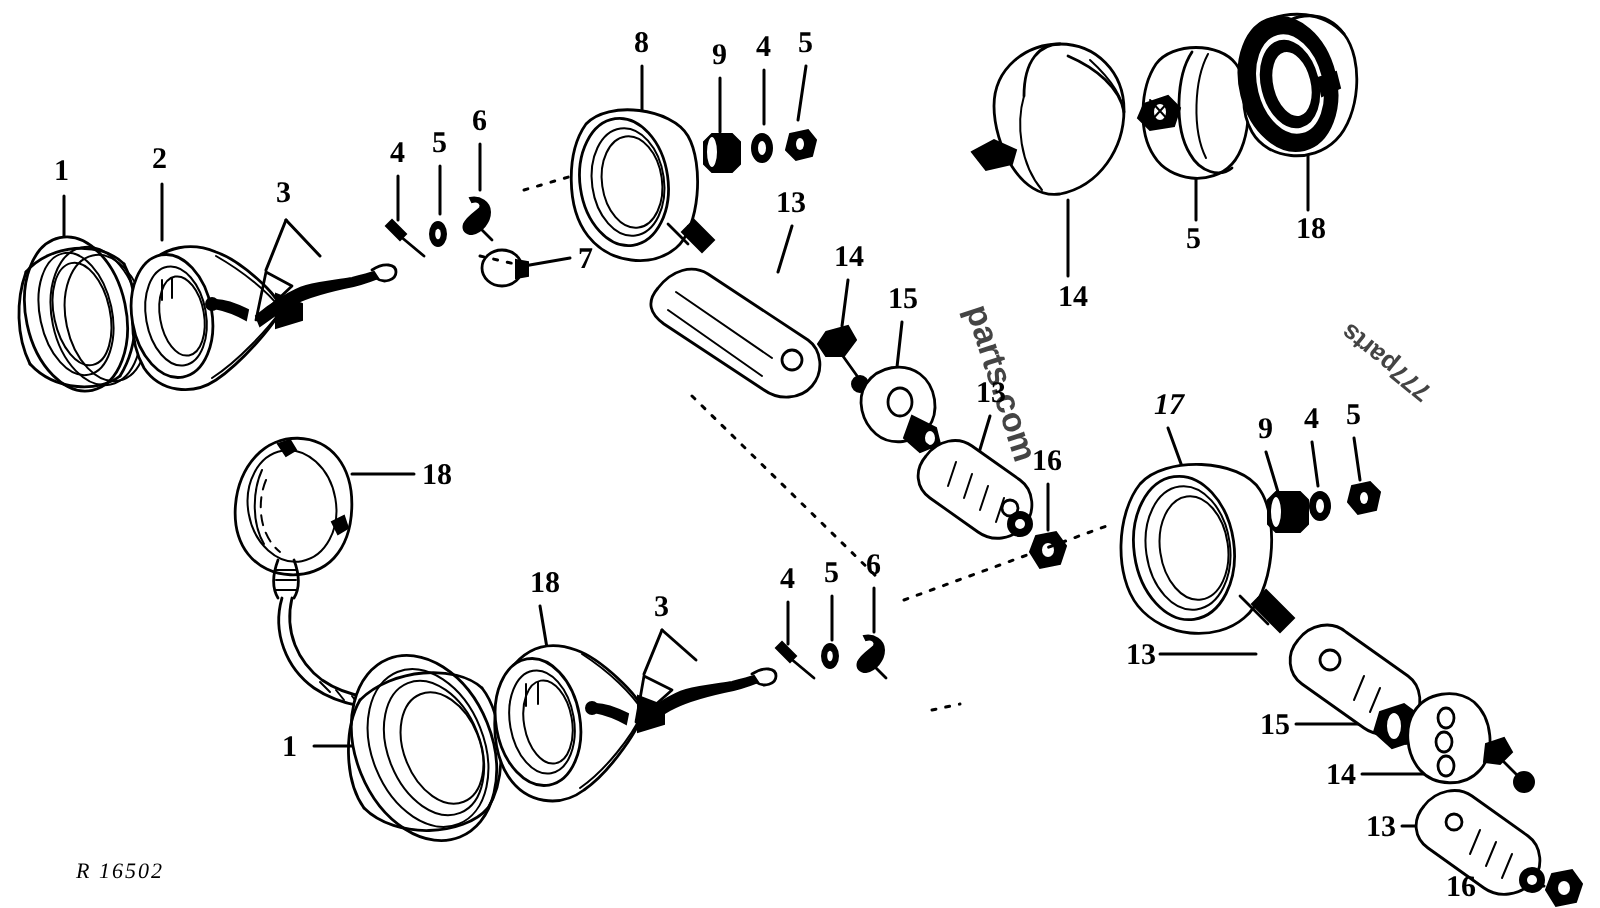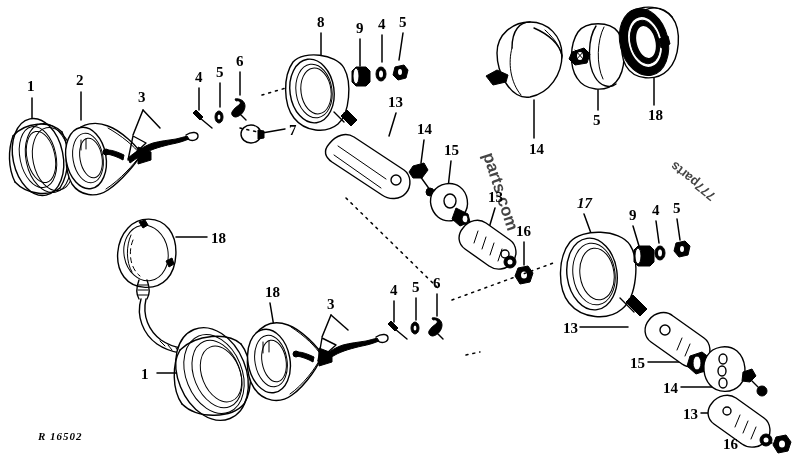--- a/index.html
+++ b/index.html
@@ -31,21 +31,21 @@
     font-weight: bold;
     font-size: 15px;
     color: #000000;
     line-height: 1;
     white-space: nowrap;
     user-select: none;
   }
   .drawing-no {
     position: absolute;
     font-family: "Liberation Serif", serif;
-    font-weight: bold;
+    font-weight: normal;
     font-style: italic;
     font-size: 11px;
     letter-spacing: 1px;
     color: #000000;
     white-space: nowrap;
   }
   .wm {
     position: absolute;
     font-family: "Liberation Sans", sans-serif;
     font-weight: bold;

